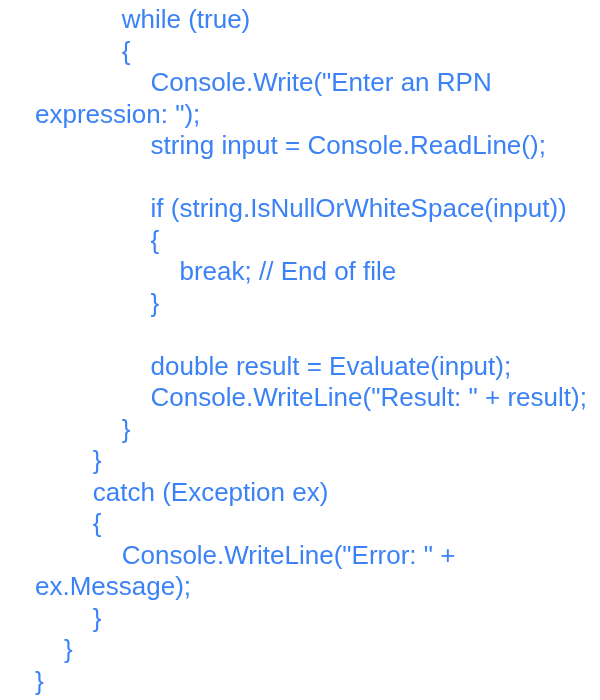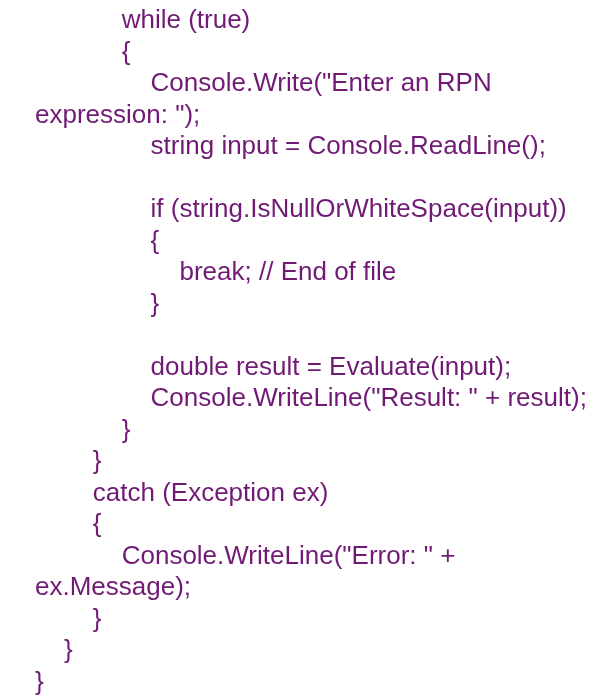--- a/index.html
+++ b/index.html
@@ -15,21 +15,21 @@
   .code-view {
     box-sizing: border-box;
     width: 600px;
     height: 700px;
     padding: 4px 7px 0 35px;
   }
   .code-text {
     font-family: "Liberation Sans", "DejaVu Sans", sans-serif;
     font-size: 26px;
     line-height: 31.5px;
-    color: #701a75;
+    color: #3b82f6;
     white-space: pre-wrap;
     word-wrap: break-word;
     margin: 0;
   }
 </style>
 </head>
 <body>
 
 <div class="code-view">
   <pre class="code-text">            while (true)

